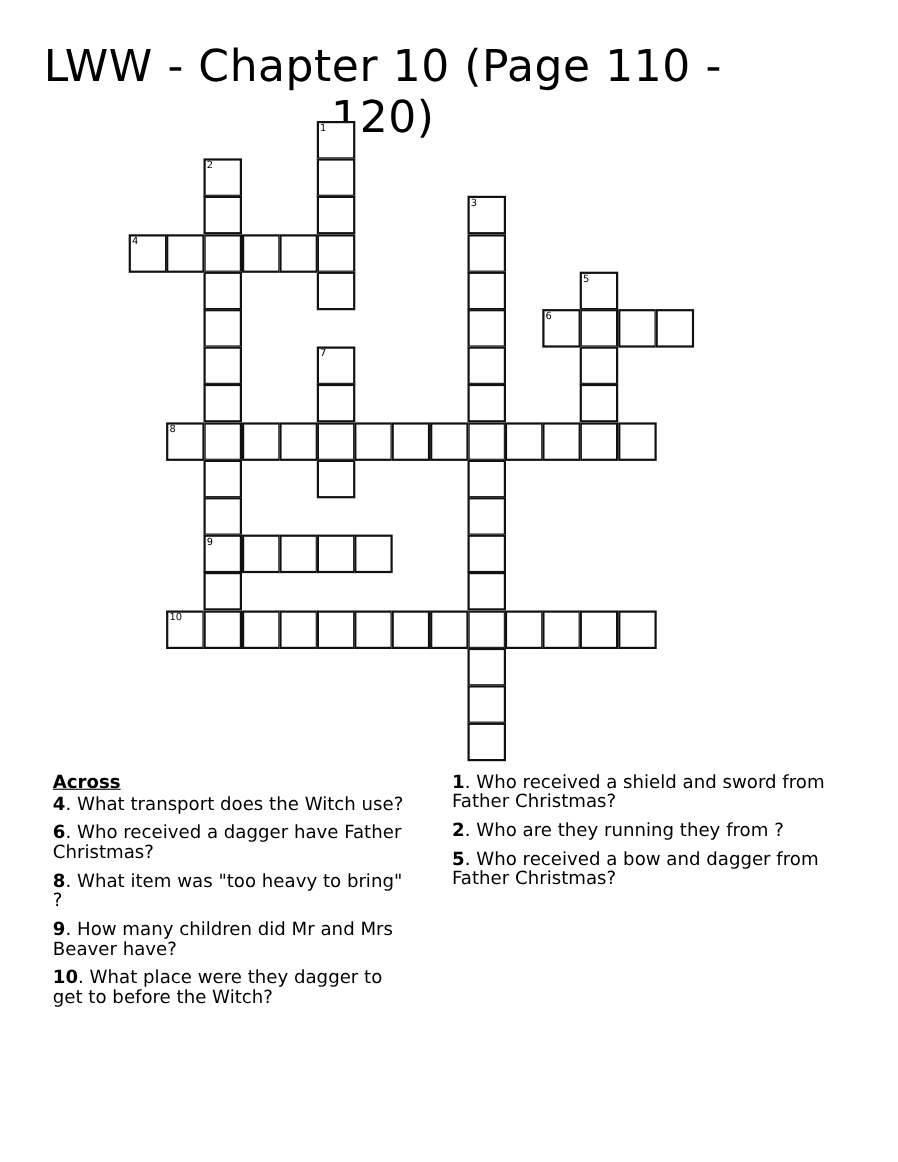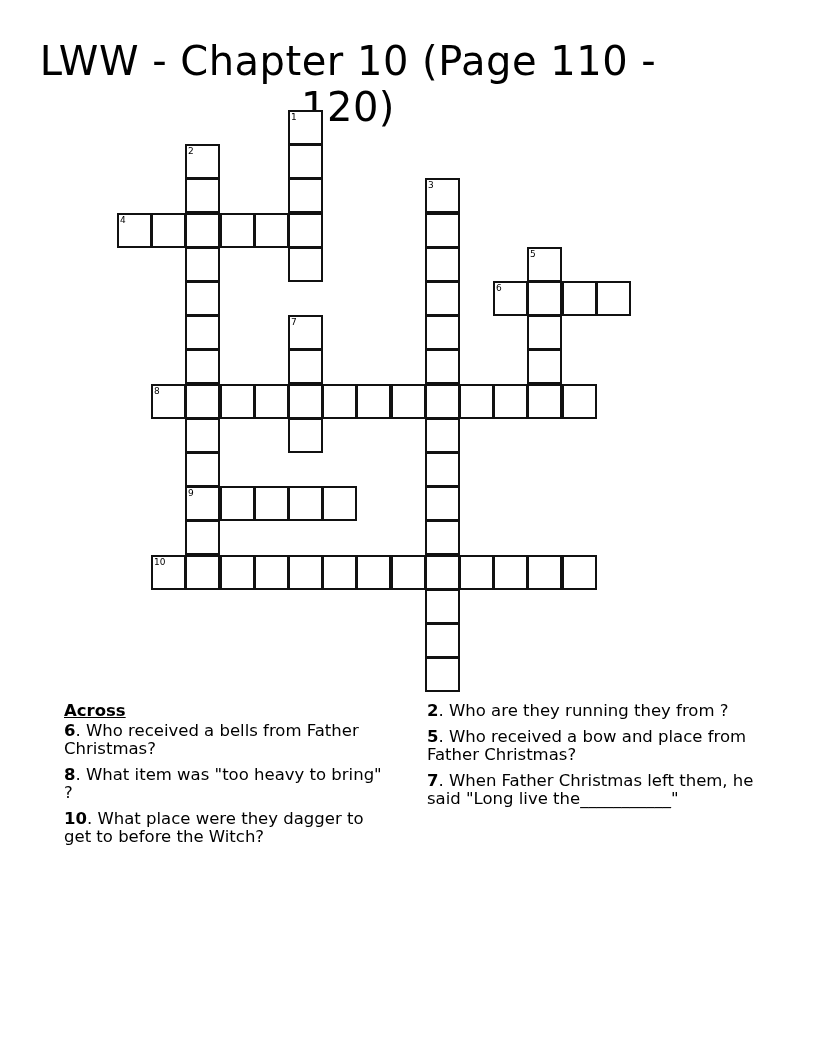--- a/index.html
+++ b/index.html
@@ -5,21 +5,21 @@
   html, body { margin: 0; padding: 0; background: #ffffff; }
   body { width: 816px; height: 1056px; position: relative; overflow: hidden;
          font-family: "DejaVu Sans", sans-serif; color: #000; }
   .title { position: absolute; left: 0; top: 38px; width: 696px; text-align: center;
            font-size: 40px; letter-spacing: 0.5px; }
   .grid { position: absolute; left: 0; top: 0; width: 816px; height: 700px; }
   .cell { position: absolute; box-sizing: border-box; width: 35px; height: 35px;
           border: 2px solid #111; background: #fff; }
   .cell .num { position: absolute; left: 1px; top: 0px; font-size: 9px; line-height: 10px;
                font-family: "DejaVu Sans", sans-serif; }
-  .clues { position: absolute; top: 702px; font-size: 16.5px; line-height: 18px; margin-left: 16px; }
+  .clues { position: absolute; top: 702px; font-size: 16.5px; line-height: 18px; }
   .clues.across { left: 48px; width: 330px; }
   .clues.down { left: 411px; width: 345px; }
   .clues h3 { margin: 0 0 2px 0; font-size: 16.5px; font-weight: bold; text-decoration: underline; }
   .clue { margin: 0 0 8px 0; }
   .clue .n { font-weight: bold; }
 </style>
 </head>
 <body>
 
 <div class="title">LWW - Chapter 10 (Page 110 - 120)</div>
@@ -115,22 +115,24 @@
     <div class="cell" style="left: 356px; top: 555px;"></div>
     <div class="cell" style="left: 391px; top: 555px;"></div>
     <div class="cell" style="left: 459px; top: 555px;"></div>
     <div class="cell" style="left: 493px; top: 555px;"></div>
     <div class="cell" style="left: 527px; top: 555px;"></div>
     <div class="cell" style="left: 562px; top: 555px;"></div>
   </div>
 
 <div class="clues across">
   <h3>Across</h3>
-  <div class="clue"><span class="n">6</span>. <span>Who received a bells from Father Christmas?</span></div>
+  <div class="clue"><span class="n">4</span>. <span>What transport does the Witch use?</span></div>
+  <div class="clue"><span class="n">6</span>. <span>Who received a dagger have Father Christmas?</span></div>
   <div class="clue"><span class="n">8</span>. <span>What item was "too heavy to bring" ?</span></div>
+  <div class="clue"><span class="n">9</span>. <span>How many children did Mr and Mrs Beaver have?</span></div>
   <div class="clue"><span class="n">10</span>. <span>What place were they dagger to get to before the Witch?</span></div>
 </div>
 
 <div class="clues down">
+  <div class="clue"><span class="n">1</span>. <span>Who received a shield and sword from Father Christmas?</span></div>
   <div class="clue"><span class="n">2</span>. <span>Who are they running they from ?</span></div>
-  <div class="clue"><span class="n">5</span>. <span>Who received a bow and place from Father Christmas?</span></div>
-  <div class="clue"><span class="n">7</span>. <span>When Father Christmas left them, he said "Long live the___________"</span></div>
+  <div class="clue"><span class="n">5</span>. <span>Who received a bow and dagger from Father Christmas?</span></div>
 </div>
 
 </body></html>

